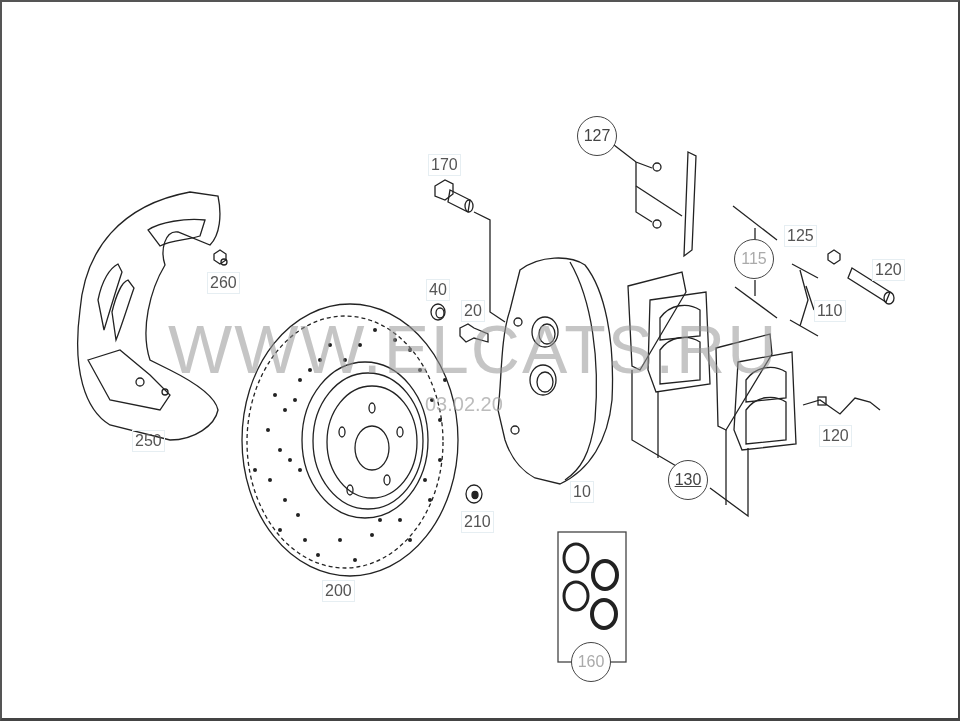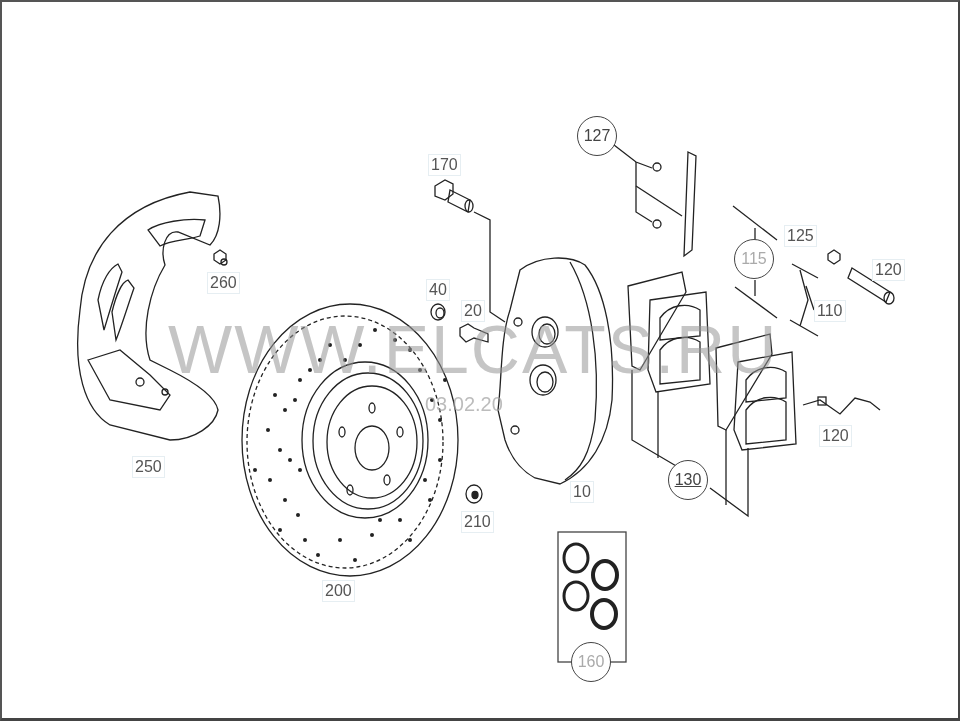--- a/index.html
+++ b/index.html
@@ -176,21 +176,21 @@
   </g>
 </svg>
 
 <div class="wm">WWW.ELCATS.RU</div>
 <div class="wmdate">03.02.20</div>
 
 <div class="lbl" style="left:428px;top:154px;">170</div>
 <div class="lbl" style="left:207px;top:272px;text-align:right;">260</div>
 <div class="lbl" style="left:426px;top:279px;">40</div>
 <div class="lbl" style="left:461px;top:300px;">20</div>
-<div class="lbl" style="left:132px;top:456px;">250</div>
+<div class="lbl" style="left:132px;top:430px;">250</div>
 <div class="lbl" style="left:461px;top:511px;">210</div>
 <div class="lbl" style="left:322px;top:580px;">200</div>
 <div class="lbl" style="left:570px;top:481px;">10</div>
 <div class="lbl" style="left:772px;top:225px;margin-left:12px;">125</div>
 <div class="lbl" style="left:872px;top:259px;">120</div>
 <div class="lbl" style="left:814px;top:300px;">110</div>
 <div class="lbl" style="left:819px;top:425px;">120</div>
 
 <div class="clbl" style="left:577px;top:116px;">127</div>
 <div class="clbl grey" style="left:734px;top:239px;">115</div>

